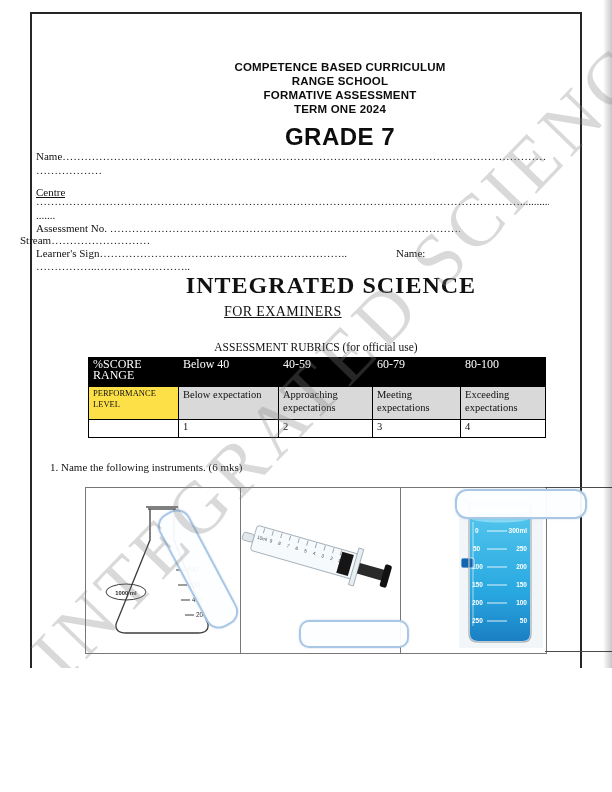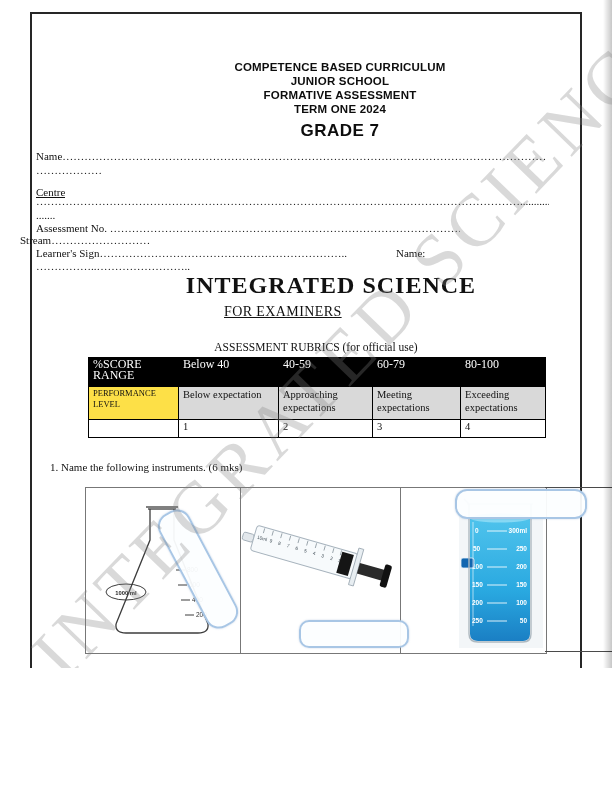--- a/index.html
+++ b/index.html
@@ -8,21 +8,21 @@
     font-family:"Liberation Serif", serif; color:#111;
   }
   .frame { position:absolute; left:30px; top:12px; width:548px; height:754px; border:2px solid #262626; }
   .edge-shadow { position:absolute; right:0; top:0; width:9px; height:792px;
     background:linear-gradient(to right, rgba(0,0,0,0), rgba(0,0,0,0.22)); }
 
   
   .hdr { position:absolute; left:110px; top:60px; width:460px; text-align:center;
     font-family:"Liberation Sans", sans-serif; font-weight:bold; color:#0d0d0d; }
   .hdr .hl { font-size:11.5px; line-height:14px; letter-spacing:0.2px; }
-  .hdr .grade { font-size:17px; line-height:30px; margin-top:0; letter-spacing:0.5px; }
+  .hdr .grade { font-size:24px; line-height:30px; margin-top:6px; letter-spacing:0.5px; }
 
   
   .fl { position:absolute; font-size:11px; line-height:13px; white-space:nowrap; overflow:hidden; }
   .f-name       { left:36px; top:150px; width:511px; }
   .f-name2      { left:36px; top:164px; }
   .f-centre     { left:36px; top:186px;text-decoration:underline; }
   .f-centredots { left:36px; top:195px; width:513px; }
   .f-centre2    { left:36px; top:209px; }
   .f-assess     { left:36px; top:222px; width:424px; }
   .f-stream     { left:20px; top:234px; }
@@ -72,21 +72,21 @@
     font-size:8.5px; font-weight:bold; letter-spacing:1.5px; color:#7b7b7b; }
 </style>
 </head>
 <body>
 
 <div class="page">
   <div class="frame"></div>
 
   <div class="hdr">
     <div class="hl">COMPETENCE BASED CURRICULUM</div>
-    <div class="hl">JUNIOR SCHOOL</div>
+    <div class="hl">RANGE SCHOOL</div>
     <div class="hl">FORMATIVE ASSESSMENT</div>
     <div class="hl">TERM ONE 2024</div>
     <div class="grade">GRADE 7</div>
   </div>
 
   <div class="fl f-name">Name……………………………………………………………………………………………………………………………………</div>
   <div class="fl f-name2">………………</div>
   <div class="fl f-centre">Centre</div>
   <div class="fl f-centredots">……………………………………………………………………………………………………………………................................</div>
   <div class="fl f-centre2">.......</div>

